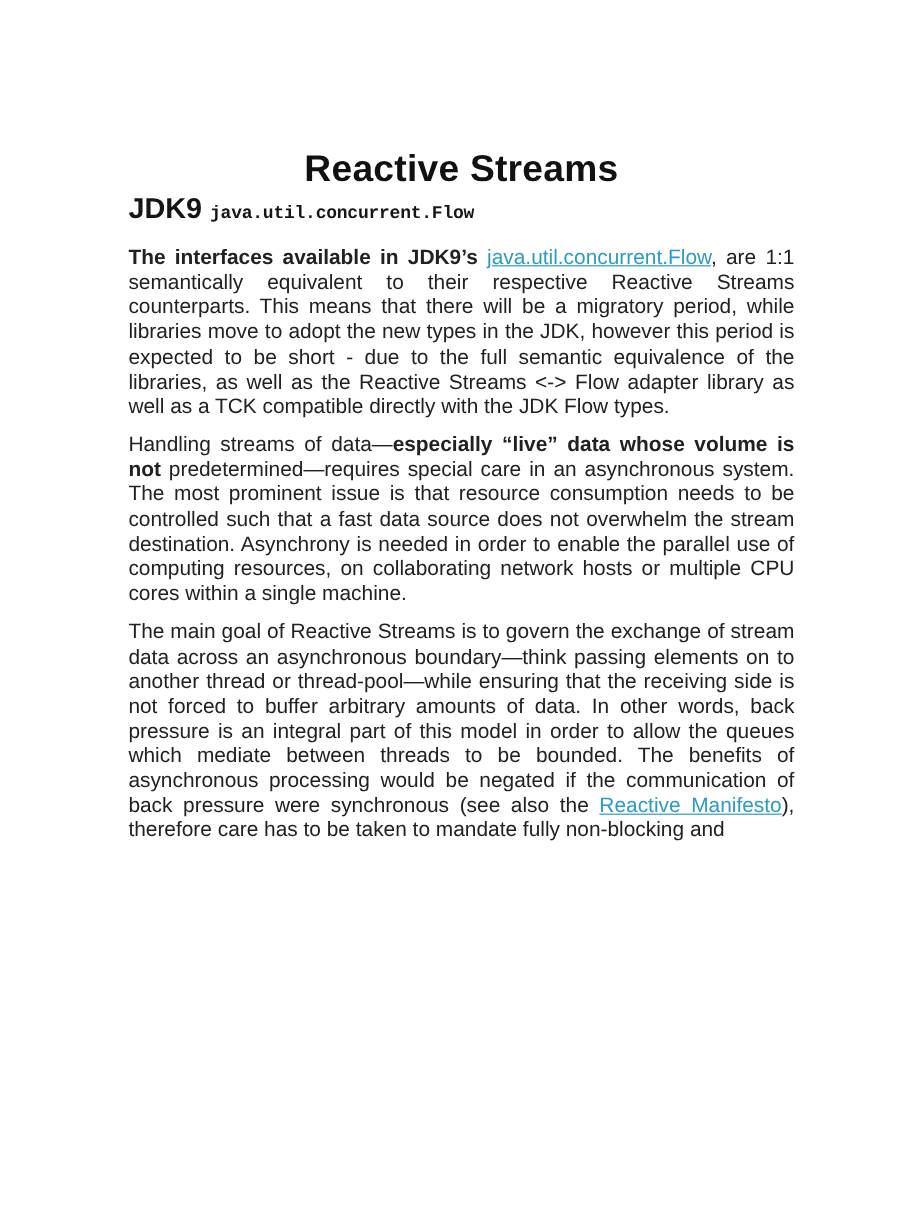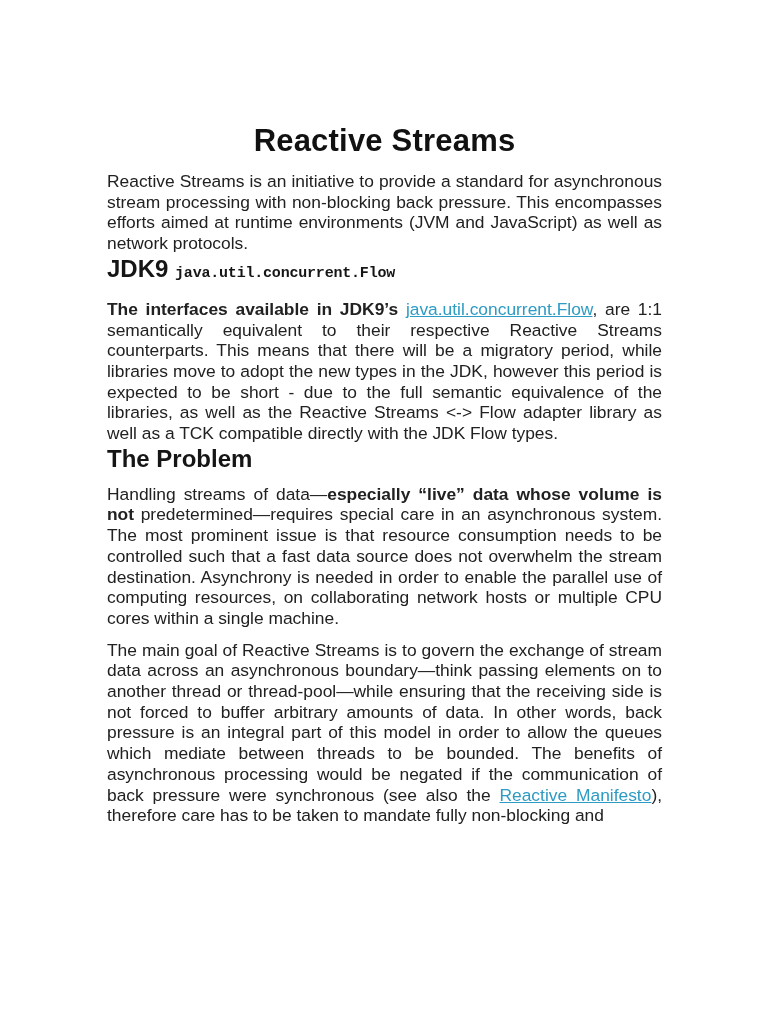--- a/index.html
+++ b/index.html
@@ -63,20 +63,18 @@
     text-decoration: underline;
     cursor: pointer;
   }
 </style>
 </head>
 <body>
 
 <div class="page">
   <div class="content" id="content">
       <div class="doc-title"><span class="b">Reactive Streams</span></div>
-      <p class="doc-p"><span>Reactive Streams is an initiative to provide a standard for asynchronous stream processing with non-blocking back pressure. This encompasses efforts aimed at runtime environments (JVM and JavaScript) as well as network protocols.</span></p>
       <div class="doc-h2"><span class="b">JDK9 </span><span class="mono b">java.util.concurrent.Flow</span></div>
       <p class="doc-p"><span class="b">The interfaces available in JDK9’s </span><a class="link" href="#">java.util.concurrent.Flow</a><span>, are 1:1 semantically equivalent to their respective Reactive Streams counterparts. This means that there will be a migratory period, while libraries move to adopt the new types in the JDK, however this period is expected to be short - due to the full semantic equivalence of the libraries, as well as the Reactive Streams &lt;-&gt; Flow adapter library as well as a TCK compatible directly with the JDK Flow types.</span></p>
-      <div class="doc-h2"><span class="b">The Problem</span></div>
       <p class="doc-p"><span>Handling streams of data—</span><span class="b">especially “live” data whose volume is not</span><span> predetermined—requires special care in an asynchronous system. The most prominent issue is that resource consumption needs to be controlled such that a fast data source does not overwhelm the stream destination. Asynchrony is needed in order to enable the parallel use of computing resources, on collaborating network hosts or multiple CPU cores within a single machine.</span></p>
       <p class="doc-p"><span>The main goal of Reactive Streams is to govern the exchange of stream data across an asynchronous boundary—think passing elements on to another thread or thread-pool—while ensuring that the receiving side is not forced to buffer arbitrary amounts of data. In other words, back pressure is an integral part of this model in order to allow the queues which mediate between threads to be bounded. The benefits of asynchronous processing would be negated if the communication of back pressure were synchronous (see also the </span><a class="link" href="#">Reactive Manifesto</a><span>), therefore care has to be taken to mandate fully non-blocking and</span></p>
     </div>
 </div>
 
 </body></html>

